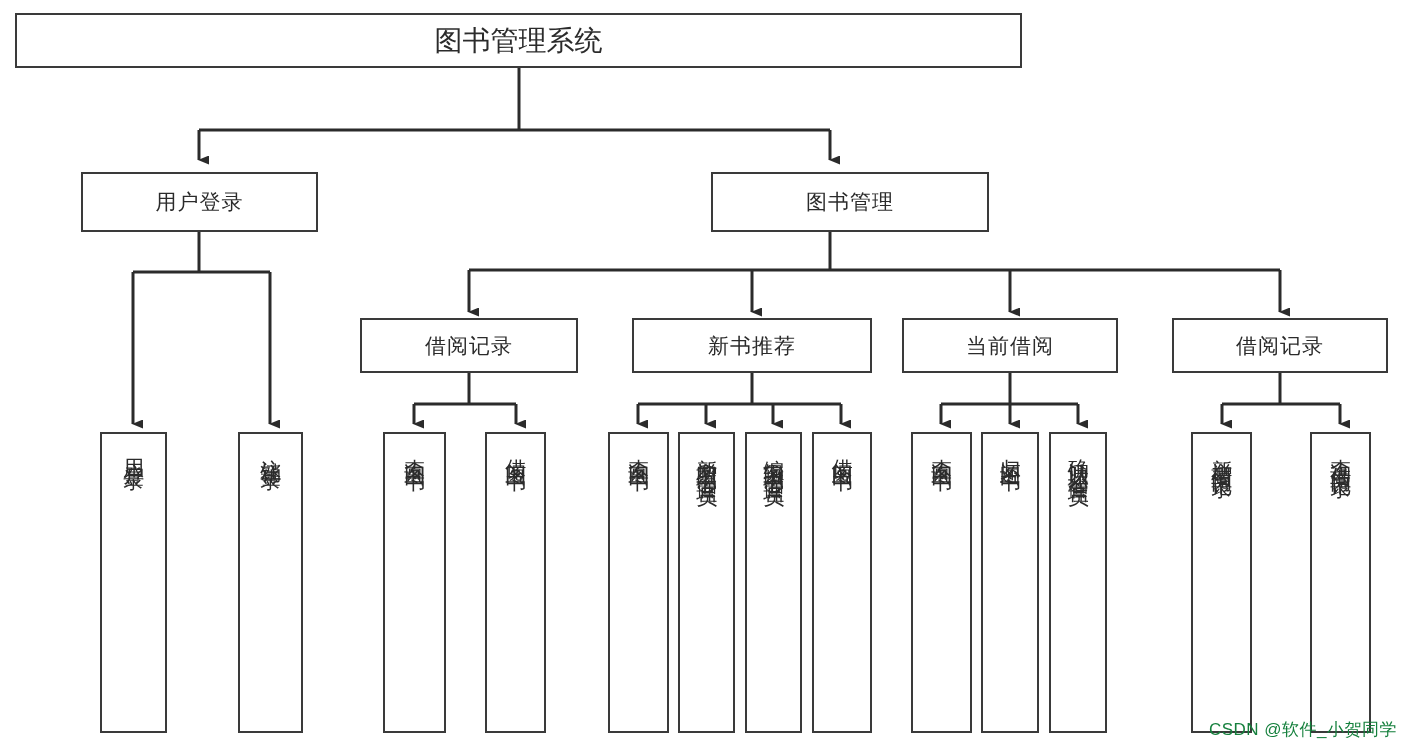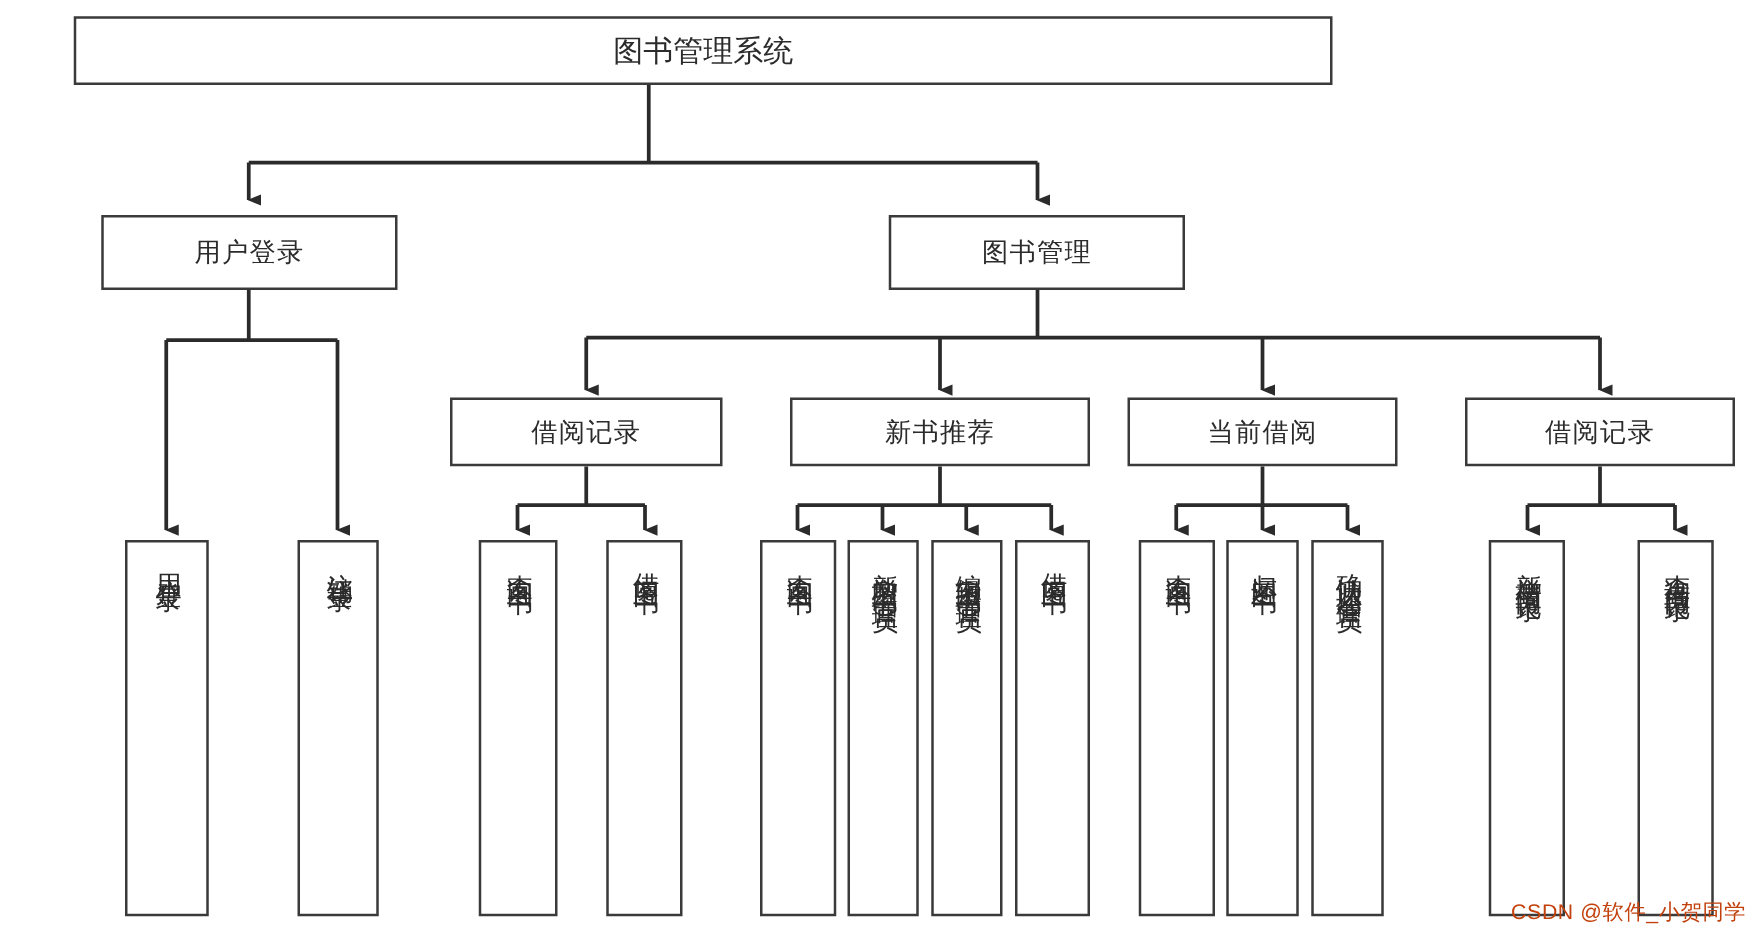--- a/index.html
+++ b/index.html
@@ -34,22 +34,21 @@
     display: flex;
     align-items: center;
     justify-content: center;
     color: #2b2b2b;
   }
   .node.horiz {
     font-size: 21px;
     letter-spacing: 1px;
   }
   .node.root {
-    font-size: 24px;
-    margin-left: 44px;
+    font-size: 28px;
   }
   .node.leaf {
     font-size: 21px;
     align-items: flex-start;
     justify-content: center;
     padding-top: 8px;
   }
   .leaf-label {
     writing-mode: vertical-rl;
     text-orientation: upright;
@@ -59,21 +58,21 @@
     color: #2b2b2b;
   }
   .node-label {
     white-space: nowrap;
   }
   #watermark {
     position: absolute;
     right: 8px;
     bottom: 6px;
     font-size: 17px;
-    color: #c2410c;
+    color: #15803d;
     letter-spacing: 0.5px;
     white-space: nowrap;
     user-select: none;
   }
 </style>
 </head>
 <body>
 
 <div id="diagram-root">
 
@@ -128,21 +127,21 @@
   </svg>
 
   <div class="node root" style="left:15px; top:13px; width:1007px; height:55px;">
     <span class="node-label">图书管理系统</span>
   </div>
 
   <div class="node horiz" style="left:81px; top:172px; width:237px; height:60px;">
     <span class="node-label">用户登录</span>
   </div>
 
-  <div class="node horiz" style="left:711px; top:172px; width:237px; height:60px;">
+  <div class="node horiz" style="left:711px; top:172px; width:278px; height:60px;">
     <span class="node-label">图书管理</span>
   </div>
 
   <div class="node horiz" style="left:360px; top:318px; width:218px; height:55px;">
     <span class="node-label">借阅记录</span>
   </div>
 
   <div class="node horiz" style="left:632px; top:318px; width:240px; height:55px;">
     <span class="node-label">新书推荐</span>
   </div>

